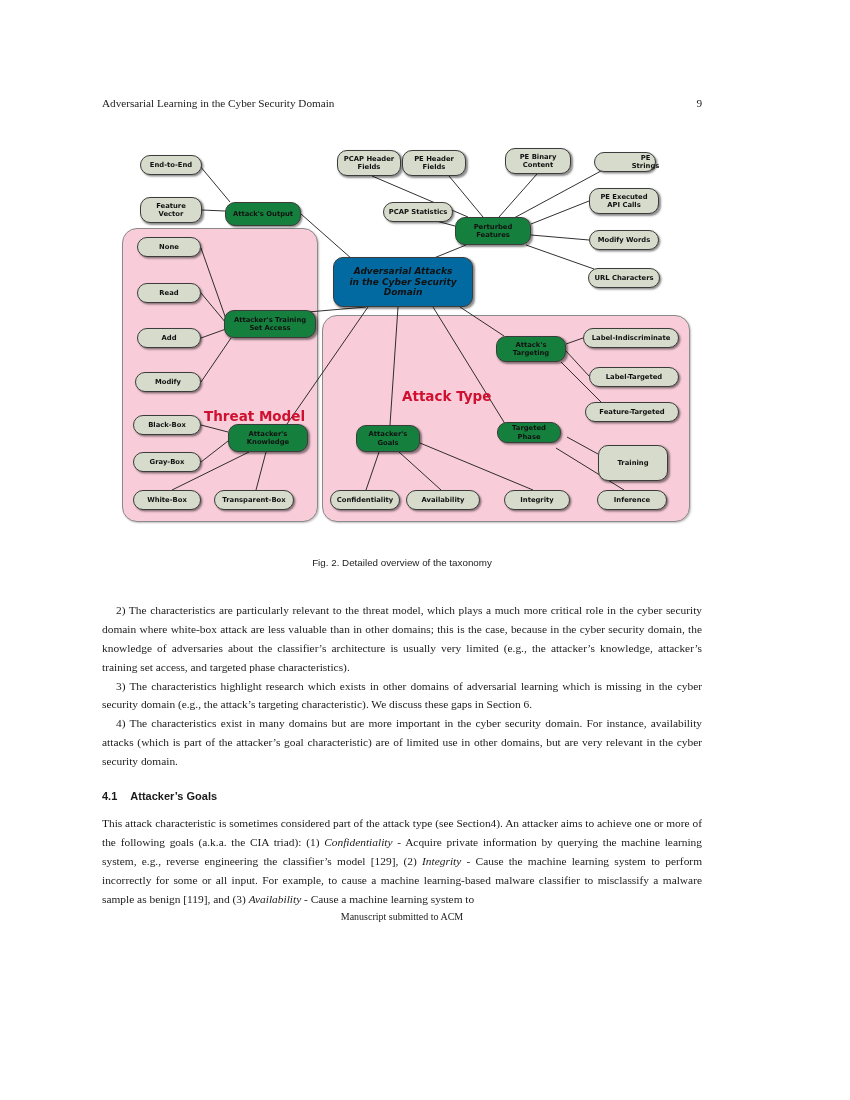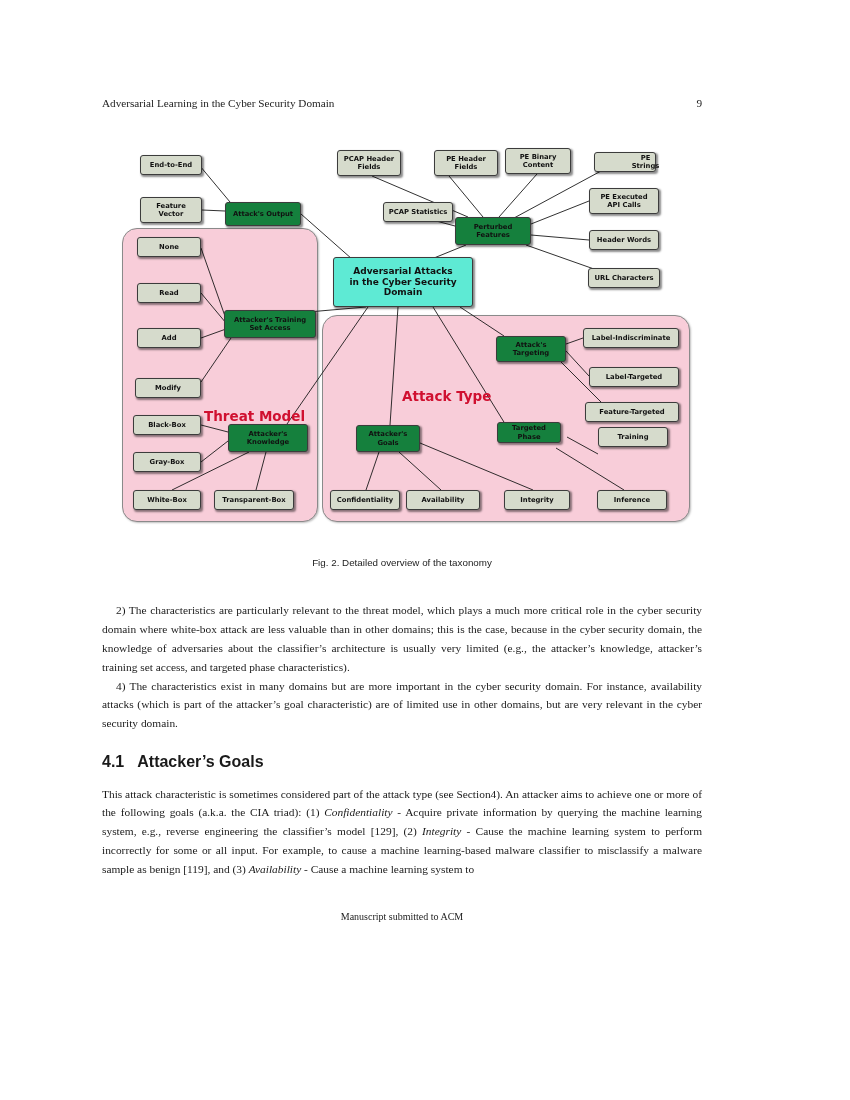--- a/index.html
+++ b/index.html
@@ -8,37 +8,37 @@
   
   .hdr{position:absolute;top:97px;left:102px;width:600px;display:flex;justify-content:space-between;
        font-size:11.2px;color:#222;}
   
   .fig{position:absolute;top:140px;left:0;width:850px;height:392px;}
   .grp{position:absolute;background:#f8cdd9;border:1px solid #8a8a8a;border-radius:15px;
        box-shadow:1px 1px 2px rgba(0,0,0,0.25);}
   .lines{position:absolute;top:0;left:0;width:850px;height:392px;}
   .node{position:absolute;display:flex;align-items:center;justify-content:center;text-align:center;
         font-family:"DejaVu Sans",sans-serif;font-weight:bold;font-size:6.8px;line-height:1.18;
-        background:#d6dbcc;border:1px solid #3c3c3c;border-radius:3px;
+        background:#d6dbcc;border:1px solid #3c3c3c;border-radius:10px;
         box-shadow:1.5px 1.5px 2px rgba(0,0,0,0.45);white-space:pre-line;padding:1px 2px;
         box-sizing:border-box;color:#111;}
   .node.y{background:#15803d;}
-  .node.c{background:#5eead4;font-size:9px;border-width:1.4px;}
+  .node.c{background:#0369a1;font-size:9px;border-width:1.4px;font-style:italic;}
   .grplab{position:absolute;font-family:"DejaVu Sans",sans-serif;font-weight:bold;font-size:13.5px;
           color:#d01030;}
   
   .cap{position:absolute;top:557px;left:102px;width:600px;text-align:center;
        font-family:"Liberation Sans",sans-serif;font-size:9.8px;color:#222;}
   
   .txt{position:absolute;top:601px;left:102px;width:600px;font-size:11.4px;line-height:1.655;
        text-align:justify;}
   .txt p{margin:0;text-indent:14px;}
   .txt p.noind{text-indent:0;}
   .sechead{margin:16px 0 9px 0;font-family:"Liberation Sans",sans-serif;font-weight:bold;
-           font-size:16px;}
+           font-size:11px;}
   .sechead .num{margin-right:13px;}
   .foot{position:absolute;top:911px;left:102px;width:600px;text-align:center;font-size:10px;color:#222;}
 </style>
 </head>
 <body>
 
 <div class="page">
 
   <div class="hdr">
     <span>Adversarial Learning in the Cyber Security Domain</span>
@@ -95,65 +95,66 @@
 in the Cyber Security
 Domain</div>
 
     <div class="node" style="left:140px;top:15px;width:62px;height:20px;">End-to-End</div>
     <div class="node" style="left:140px;top:57px;width:62px;height:26px;">Feature
 Vector</div>
     <div class="node y" style="left:225px;top:62px;width:76px;height:24px;">Attack's Output</div>
 
     <div class="node" style="left:337px;top:10px;width:64px;height:26px;">PCAP Header
 Fields</div>
-    <div class="node" style="left:434px;top:10px;width:64px;height:26px;">PE Header
+    <div class="node" style="left:402px;top:10px;width:64px;height:26px;">PE Header
 Fields</div>
     <div class="node" style="left:505px;top:8px;width:66px;height:26px;">PE Binary
 Content</div>
     <div class="node" style="left:594px;top:12px;width:62px;height:20px;padding-left:43px;">PE Strings</div>
     <div class="node" style="left:336px;top:62px;width:70px;height:20px;margin-left:47px;">PCAP Statistics</div>
     <div class="node y" style="left:455px;top:77px;width:76px;height:28px;">Perturbed
 Features</div>
     <div class="node" style="left:589px;top:48px;width:70px;height:26px;">PE Executed
 API Calls</div>
-    <div class="node" style="left:589px;top:90px;width:70px;height:20px;">Header Words</div>
+    <div class="node" style="left:589px;top:90px;width:70px;height:20px;">Modify Words</div>
     <div class="node" style="left:588px;top:128px;width:72px;height:20px;">URL Characters</div>
 
     <div class="node" style="left:137px;top:97px;width:64px;height:20px;">None</div>
     <div class="node" style="left:137px;top:143px;width:64px;height:20px;">Read</div>
     <div class="node y" style="left:224px;top:170px;width:92px;height:28px;">Attacker's Training
 Set Access</div>
     <div class="node" style="left:137px;top:188px;width:64px;height:20px;">Add</div>
-    <div class="node" style="left:135px;top:238px;width:66px;height:20px;">Modify</div>
+    <div class="node" style="left:135px;top:232px;width:66px;height:20px;">Modify</div>
     <div class="node" style="left:133px;top:275px;width:68px;height:20px;">Black-Box</div>
     <div class="node y" style="left:228px;top:284px;width:80px;height:28px;">Attacker's
 Knowledge</div>
     <div class="node" style="left:133px;top:312px;width:68px;height:20px;">Gray-Box</div>
     <div class="node" style="left:133px;top:350px;width:68px;height:20px;">White-Box</div>
     <div class="node" style="left:214px;top:350px;width:80px;height:20px;">Transparent-Box</div>
 
     <div class="node y" style="left:496px;top:196px;width:70px;height:26px;">Attack's
 Targeting</div>
     <div class="node" style="left:583px;top:188px;width:96px;height:20px;">Label-Indiscriminate</div>
     <div class="node" style="left:589px;top:227px;width:90px;height:20px;">Label-Targeted</div>
     <div class="node" style="left:585px;top:262px;width:94px;height:20px;">Feature-Targeted</div>
     <div class="node y" style="left:356px;top:285px;width:64px;height:27px;">Attacker's
 Goals</div>
     <div class="node y" style="left:497px;top:282px;width:64px;height:21px;">Targeted Phase</div>
-    <div class="node" style="left:598px;top:287px;width:70px;height:20px;">Training</div>
+    <div class="node" style="left:598px;top:305px;width:70px;height:36px;">Training</div>
     <div class="node" style="left:330px;top:350px;width:70px;height:20px;">Confidentiality</div>
     <div class="node" style="left:406px;top:350px;width:74px;height:20px;">Availability</div>
     <div class="node" style="left:504px;top:350px;width:66px;height:20px;">Integrity</div>
     <div class="node" style="left:597px;top:350px;width:70px;height:20px;">Inference</div>
   </div>
 
   <div class="cap">Fig. 2.  Detailed overview of the taxonomy</div>
 
   <div class="txt">
     <p>2) The characteristics are particularly relevant to the threat model, which plays a much more critical role in the cyber security domain where white-box attack are less valuable than in other domains; this is the case, because in the cyber security domain, the knowledge of adversaries about the classifier’s architecture is usually very limited (e.g., the attacker’s knowledge, attacker’s training set access, and targeted phase characteristics).</p>
+    <p>3) The characteristics highlight research which exists in other domains of adversarial learning which is missing in the cyber security domain (e.g., the attack’s targeting characteristic). We discuss these gaps in Section 6.</p>
     <p>4) The characteristics exist in many domains but are more important in the cyber security domain. For instance, availability attacks (which is part of the attacker’s goal characteristic) are of limited use in other domains, but are very relevant in the cyber security domain.</p>
     <div class="sechead">
       <span class="num">4.1</span><span>Attacker’s Goals</span>
     </div>
     <p class="noind"><span>This attack characteristic is sometimes considered part of the attack type (see Section4). An attacker aims to achieve one or more of the following goals (a.k.a. the CIA triad): (1) </span><em>Confidentiality</em><span> - Acquire private information by querying the machine learning system, e.g., reverse engineering the classifier’s model [129], (2) </span><em>Integrity</em><span> - Cause the machine learning system to perform incorrectly for some or all input. For example, to cause a machine learning-based malware classifier to misclassify a malware sample as benign [119], and (3) </span><em>Availability</em><span> - Cause a machine learning system to</span></p>
   </div>
 
   <div class="foot">Manuscript submitted to ACM</div>
 
 </div>

